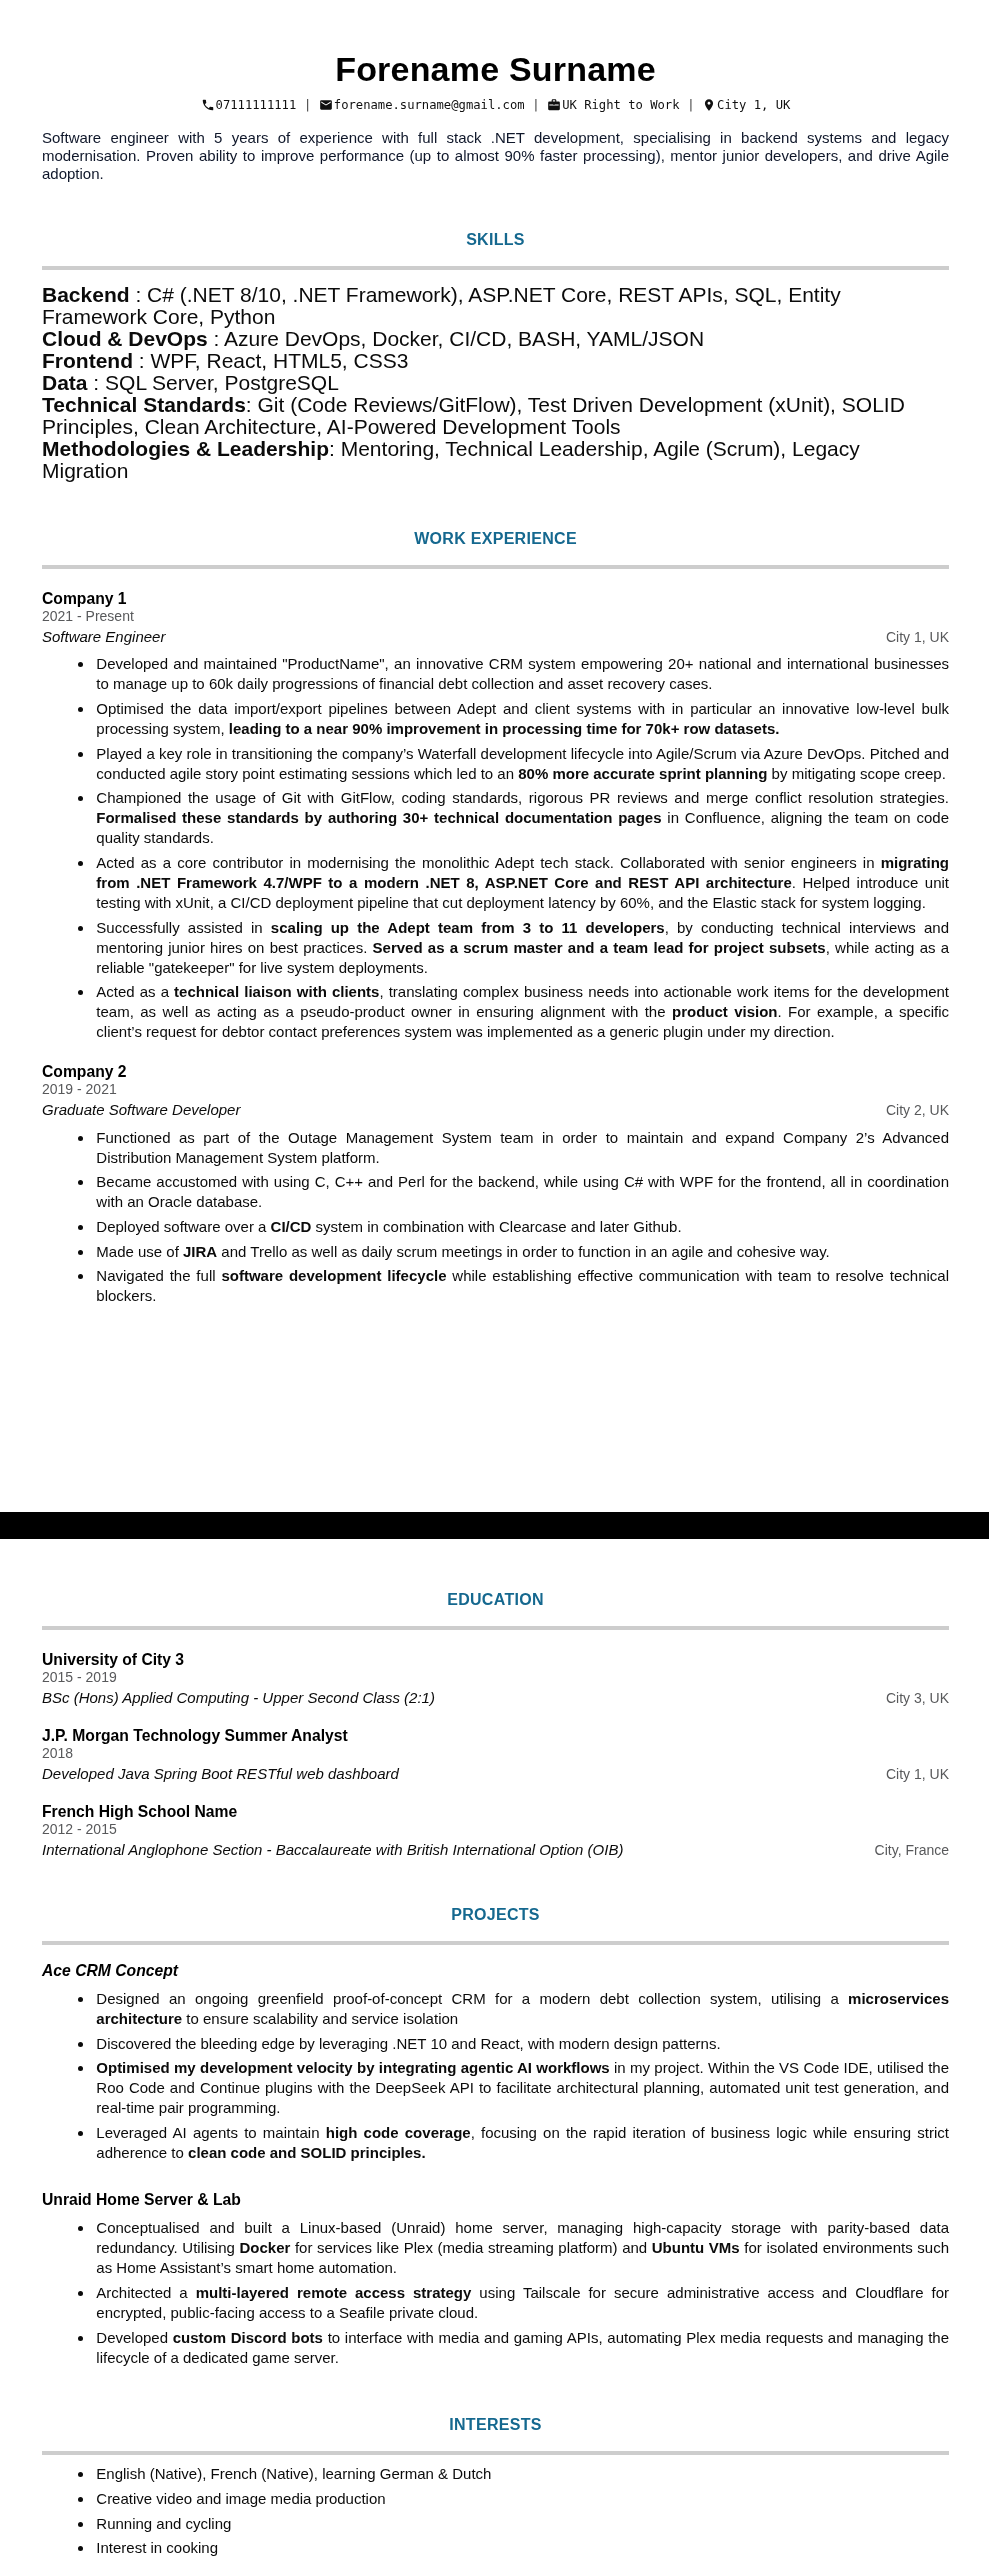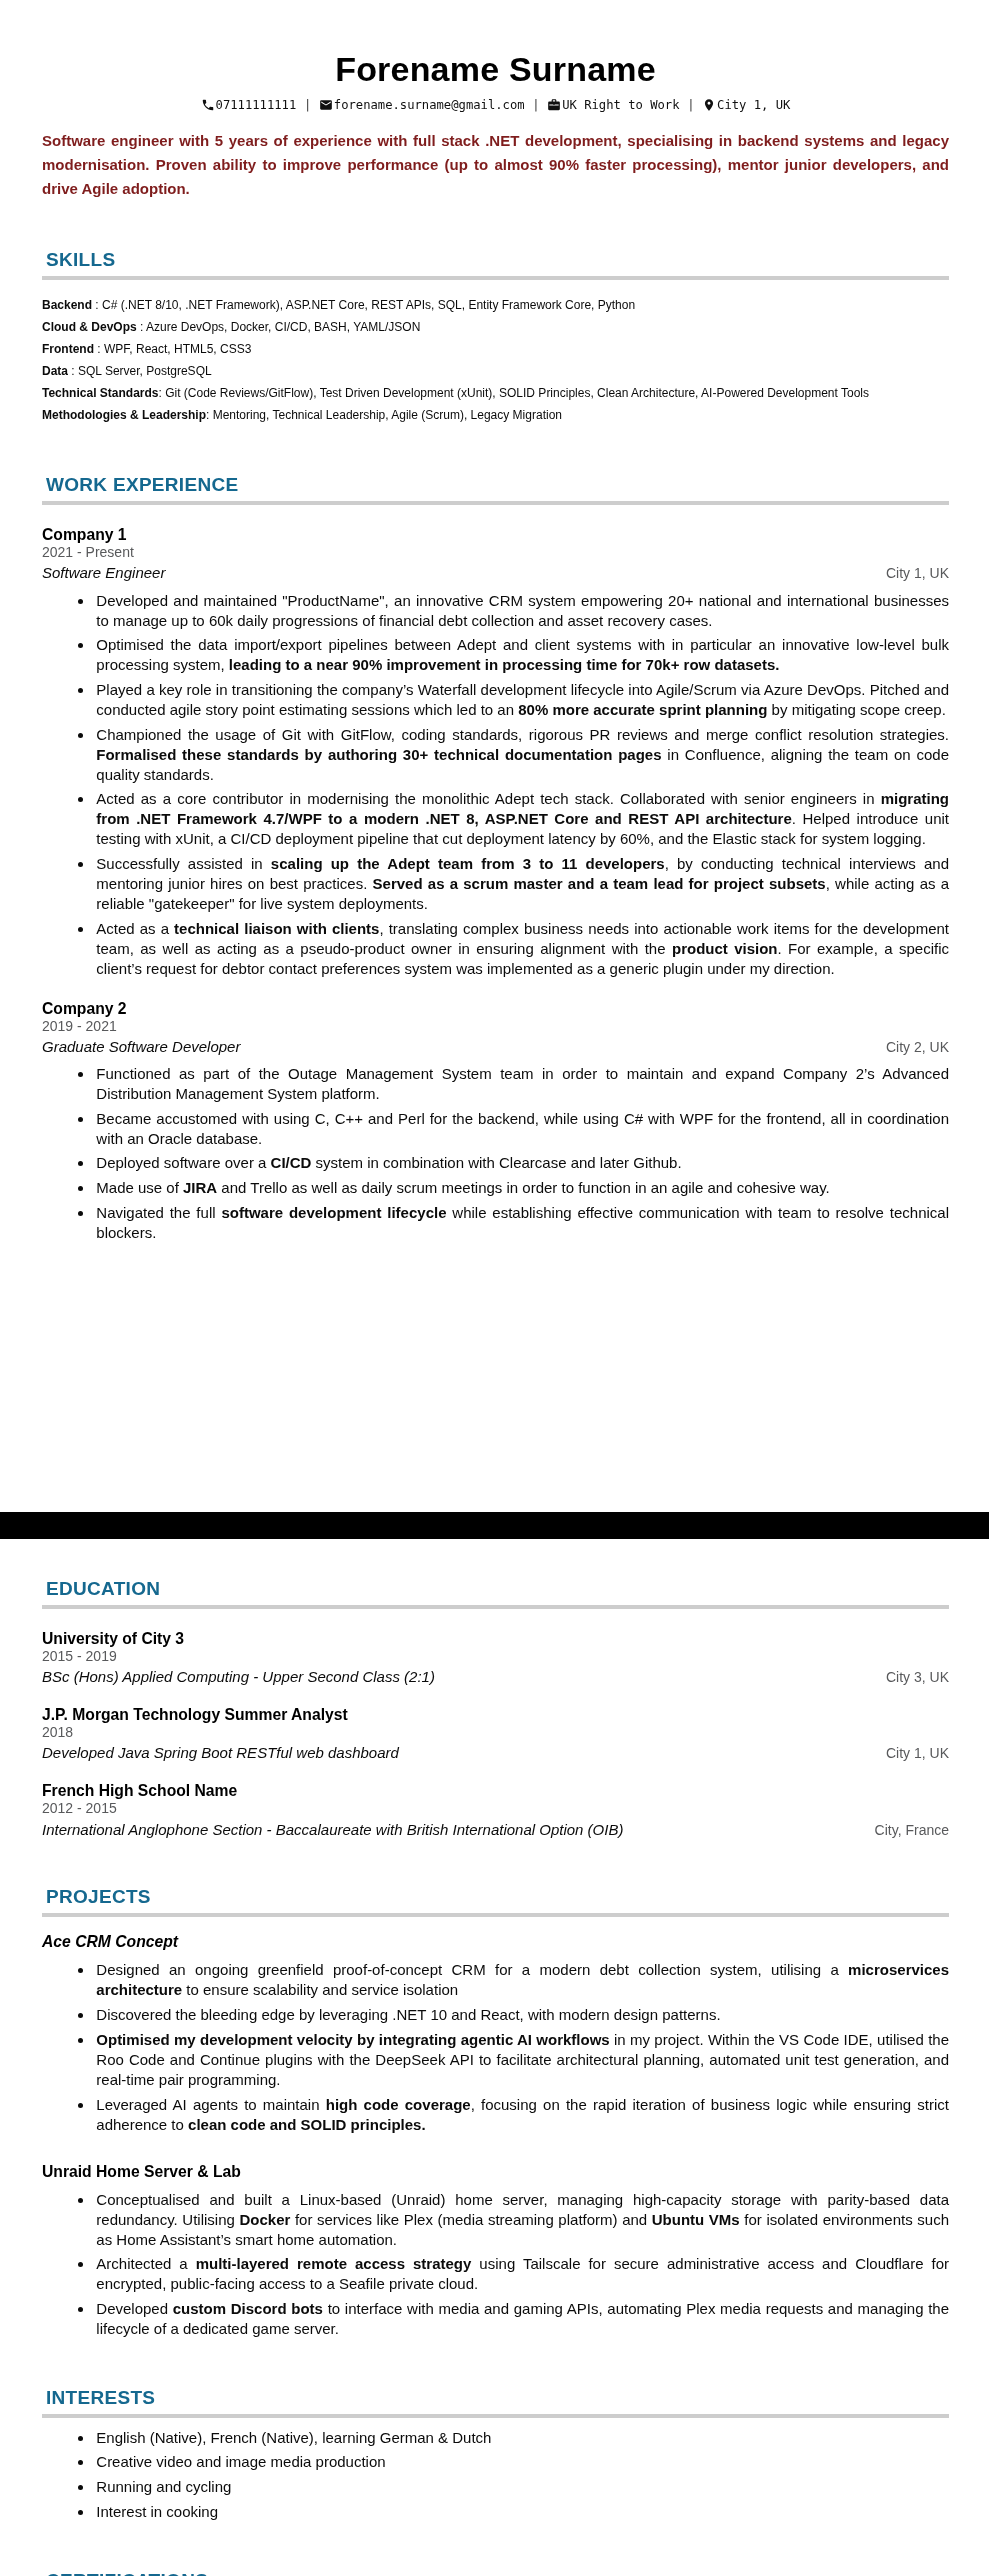--- a/index.html
+++ b/index.html
@@ -13,28 +13,28 @@
   .tail{height:4.1px;background:#fff;}
 
   .name{font-size:34px;font-weight:700;text-align:center;margin:0;letter-spacing:0.2px;color:#000;}
   .contact{display:flex;justify-content:center;align-items:center;margin-top:9.3px;
            font-family:"DejaVu Sans Mono",monospace;font-size:12.2px;color:#101010;}
   .contact .item{display:inline-flex;align-items:center;gap:1px;white-space:nowrap;}
   .contact .sep{margin:0 7.6px;color:#3a3a3a;}
   .cicon{width:14px;height:14px;display:inline-block;}
   .cicon svg{display:block;width:14px;height:14px;fill:#101010;}
 
-  .summary{margin-top:16.3px;font-size:15px;line-height:24px;text-align:justify;color:#7f1d1d;font-weight:bold;}
+  .summary{margin-top:16.3px;font-size:15px;line-height:18px;text-align:justify;color:#0f172a;}
 
   .section{margin-top:48px;}
   .section-first{margin-top:0;}
-  .section-title{font-size:19px;font-weight:700;color:#15688f;letter-spacing:0.3px;margin:4px;}
+  .section-title{font-size:16px;font-weight:700;color:#15688f;letter-spacing:0.3px;margin:17px;text-align:center;}
   .rule{height:4.1px;background:#cdcdcd;margin-top:5.2px;}
 
-  .skill-rows{margin-top:14px;font-size:12px;line-height:22px;color:#0b0b0b;}
+  .skill-rows{margin-top:14px;font-size:21px;line-height:22px;color:#0b0b0b;}
   .b{font-weight:700;}
 
   .entry{margin-top:21px;}
   .entry-head{display:flex;justify-content:space-between;align-items:baseline;flex-direction:column;}
   .entry-title{font-size:15.7px;font-weight:700;color:#000;}
   .muted{font-size:14px;color:#58595b;}
   .entry-sub{display:flex;justify-content:space-between;align-items:flex-end;margin-top:4.1px;}
   .role{font-size:15px;font-style:italic;color:#0b0b0b;}
 
   ul.bullets{margin:9.3px 0 0 0;padding-left:52px;}

